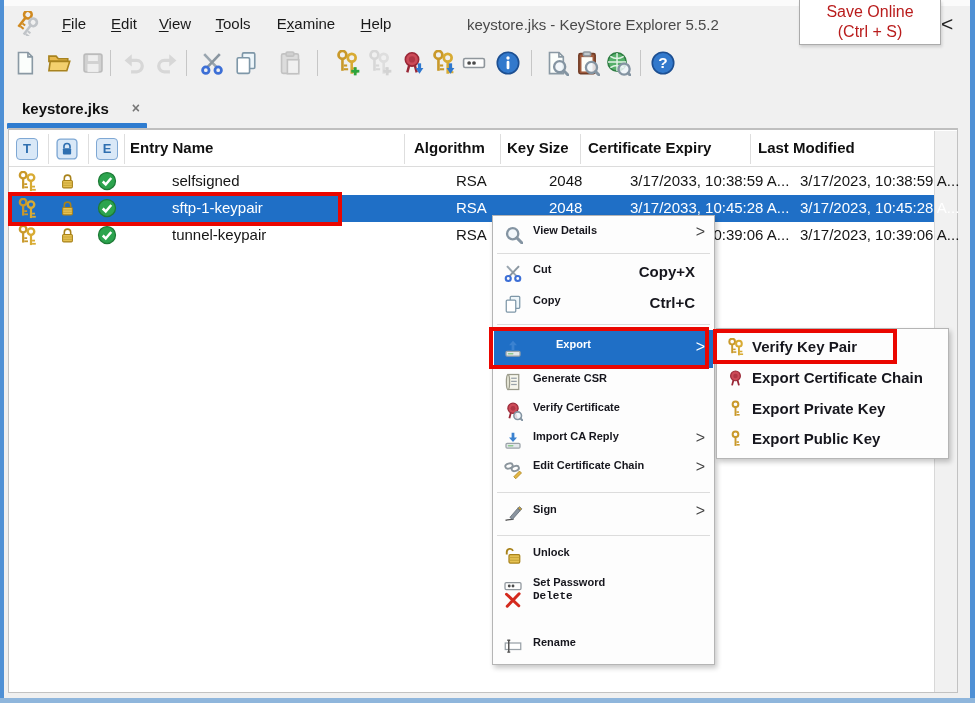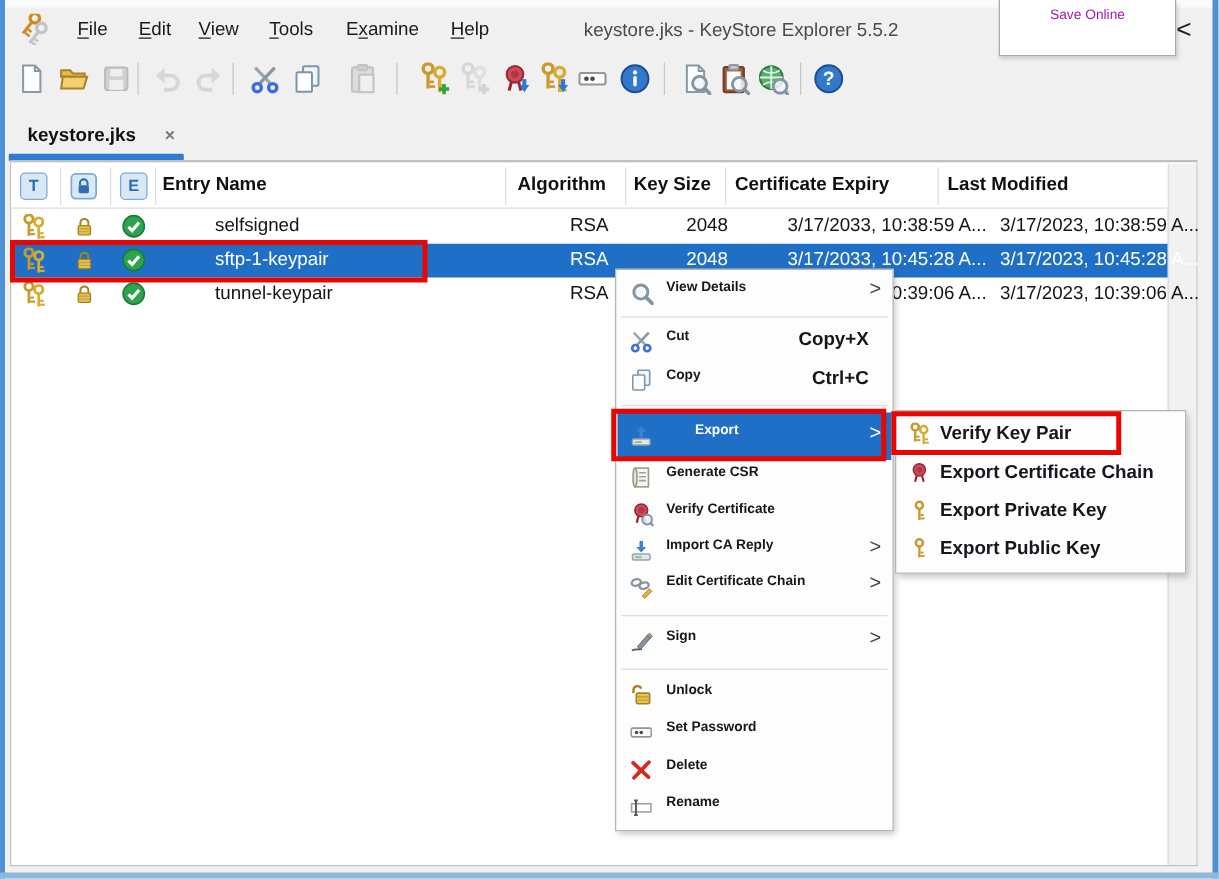--- a/index.html
+++ b/index.html
@@ -58,21 +58,21 @@
   .csep{position:absolute;left:4px;width:213px;height:1px;background:#dcdcdc;}
   
   .submenu{position:absolute;left:716px;top:328px;width:233px;height:131px;background:#fdfdfd;
            border:1px solid #b5b5b5;box-shadow:2px 3px 5px rgba(0,0,0,.22);z-index:60;}
   .si{position:absolute;left:1px;width:229px;height:30px;}
   .si-ic{position:absolute;left:8px;top:5px;width:19px;height:19px;}
   .si-label{position:absolute;left:34px;top:5px;font-size:15px;font-weight:600;color:#16161d;white-space:nowrap;}
   
   .tooltip{position:absolute;left:799px;top:0;width:142px;height:45px;background:#fff;
            border:1px solid #ababab;border-top:none;box-shadow:1px 2px 3px rgba(0,0,0,.15);z-index:80;text-align:center;}
-  .tt-line{font-size:11px;color:#a21caf;line-height:20px;}
+  .tt-line{font-size:16px;color:#b91c1c;line-height:20px;}
   .chevron{position:absolute;left:941px;top:12px;font-size:21px;color:#222;z-index:80;}
 </style>
 </head>
 <body>
 
 <div class="win">
   <div class="topstrip"></div>
   <div class="wb" style="left:0;top:0;width:4px;height:703px;"></div>
   <div class="wb" style="right:0;top:0;width:5px;height:703px;"></div>
   <div class="wb" style="left:0;bottom:0;width:975px;height:5px;background:#8fb6dc;"></div>
@@ -549,21 +549,21 @@
     <div class="ci" style="top:356px;height:30px;">
       <span class="ci-ic ic">
           <svg viewBox="0 0 16 16" xmlns="http://www.w3.org/2000/svg">
             <rect x="1.6" y="5.2" width="12.8" height="5.6" rx="1" fill="#fdfdfd" stroke="#8f969c"></rect>
             <circle cx="5" cy="8" r="1.15" fill="#4a4a4a"></circle>
             <circle cx="8" cy="8" r="1.15" fill="#4a4a4a"></circle>
           </svg>
         </span>
       <span class="ci-label">Set Password</span>
     </div>
-    <div class="ci" style="top:386px;height:30px;">
+    <div class="ci" style="top:370px;height:30px;font-family:Liberation Mono, monospace;">
       <span class="ci-ic ic">
           <svg viewBox="0 0 16 16" xmlns="http://www.w3.org/2000/svg">
             <path d="M2.8 3.4 L12.6 12.6 M12.9 3 L3.4 13" stroke="#d42a1e" stroke-width="2.4" stroke-linecap="round"></path>
           </svg>
         </span>
       <span class="ci-label">Delete</span>
     </div>
     <div class="ci" style="top:416px;height:30px;">
       <span class="ci-ic ic">
           <svg viewBox="0 0 16 16" xmlns="http://www.w3.org/2000/svg">
@@ -629,15 +629,16 @@
       <span class="si-label">Export Public Key</span>
     </div>
   </div>
 
   <div class="redbox" style="left:8px;top:192px;width:334px;height:34px;"></div>
   <div class="redbox" style="left:489px;top:327px;width:220px;height:42px;"></div>
   <div class="redbox" style="left:713px;top:329px;width:184px;height:35px;"></div>
 
   <div class="tooltip">
     <div class="tt-line" style="margin-top:2px;">Save Online</div>
+    <div class="tt-line">(Ctrl + S)</div>
   </div>
   <div class="chevron">&lt;</div>
 </div>
 
 </body></html>

